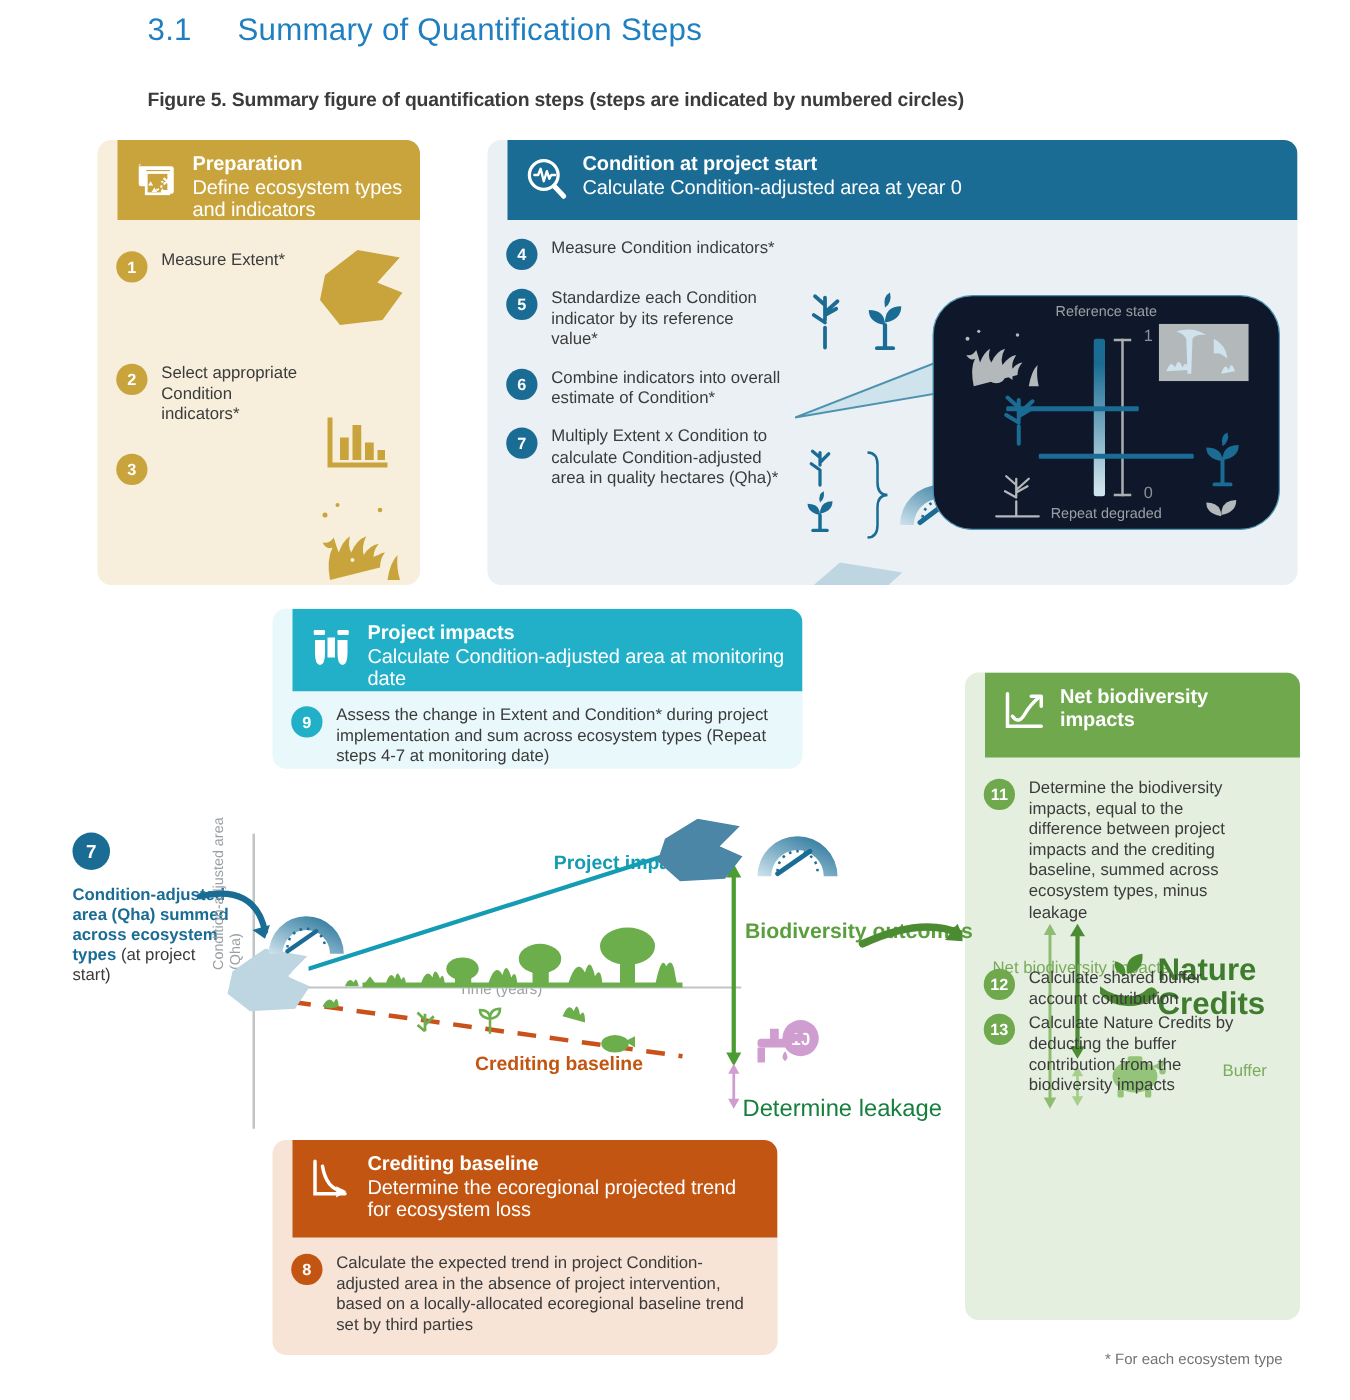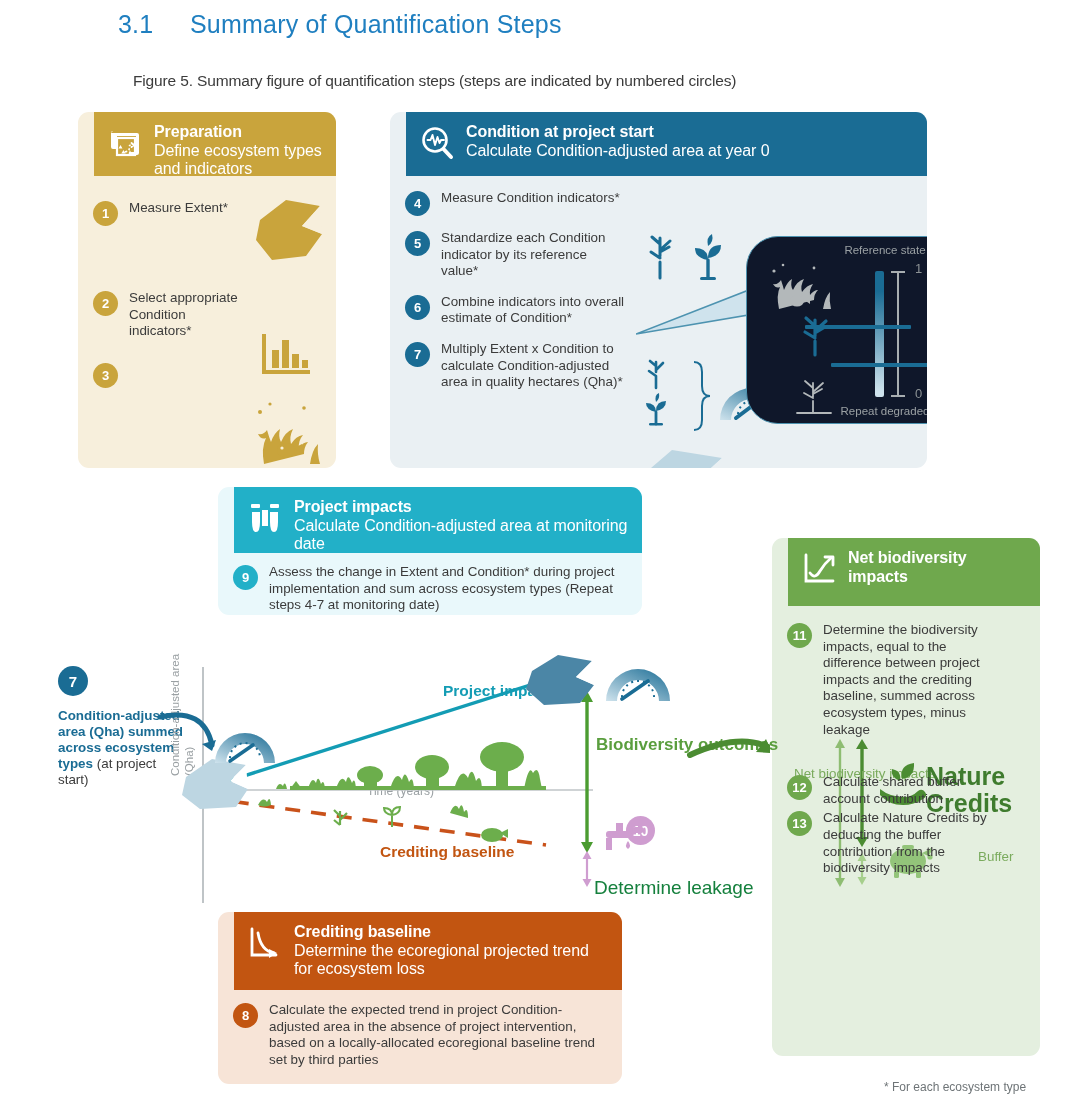--- a/index.html
+++ b/index.html
@@ -5,21 +5,21 @@
   html,body{margin:0;padding:0;}
   body{
     width:1080px;height:1120px;position:relative;background:#ffffff;
     font-family:"Liberation Sans", sans-serif;color:#3b3b3b;overflow:hidden;
   }
   .abs{position:absolute;}
 
   
   #section-number{left:118px;top:10px;font-size:25px;color:#1f7fc0;letter-spacing:.2px;}
   #section-title{left:190px;top:10px;font-size:25px;color:#1f7fc0;letter-spacing:.2px;}
-  #figure-caption{left:118px;top:72px;font-size:15.5px;font-weight:normal;color:#3b3b3b;letter-spacing:-.15px;margin-left:15px;}
+  #figure-caption{left:118px;top:72px;font-size:15.5px;font-weight:bold;color:#3b3b3b;letter-spacing:-.15px;}
 
   
   .card{border-radius:11px;overflow:hidden;}
   .card-head{display:flex;align-items:flex-start;gap:11px;padding:11px 14px 12px 13px;margin-left:16px;}
   .card-head .hicon{flex:0 0 auto;width:36px;height:36px;margin-top:2px;}
   .card-head .htext{line-height:1.16;}
   .card-head .htitle{font-size:16px;font-weight:bold;color:#fff;letter-spacing:-.1px;display:block;}
   .card-head .hsub{font-size:16px;color:#fff;font-weight:400;letter-spacing:-.1px;display:block;}
   .card-body{padding:14px 14px 14px 15px;position:relative;}
 
@@ -29,21 +29,21 @@
   .stext{font-size:13.4px;line-height:1.24;color:#3b3b3b;max-width:205px;}
 
   
   #prep-card{left:78px;top:112px;width:258px;height:356px;background:#f7efdc;}
   #prep-card .card-head{background:#c9a43c;height:64px;box-sizing:border-box;}
   #prep-card .bullet{background:#c9a43c;}
   #prep-card .stext{max-width:120px;}
   .prep-art{position:absolute;right:8px;}
 
   
-  #cond-card{left:390px;top:112px;width:537px;height:356px;background:#eaf0f3;}
+  #cond-card{left:390px;top:112px;width:648px;height:356px;background:#eaf0f3;}
   #cond-card .card-head{background:#1a6c94;height:64px;box-sizing:border-box;}
   #cond-card .bullet{background:#1a6c94;}
   #cond-card .stext{max-width:185px;}
   #cond-steps{position:absolute;left:15px;top:14px;width:240px;}
 
   
   #ref-panel{position:absolute;left:356px;top:60px;width:276px;height:186px;background:#0f172a;
              border:1.6px solid #4d93b0;border-radius:32px;}
   #ref-title{position:absolute;left:0;right:0;top:7px;text-align:center;font-size:11.5px;color:#9aa0a3;}
   #ref-foot{position:absolute;left:0;right:0;bottom:6px;text-align:center;font-size:11.5px;color:#9aa0a3;}

